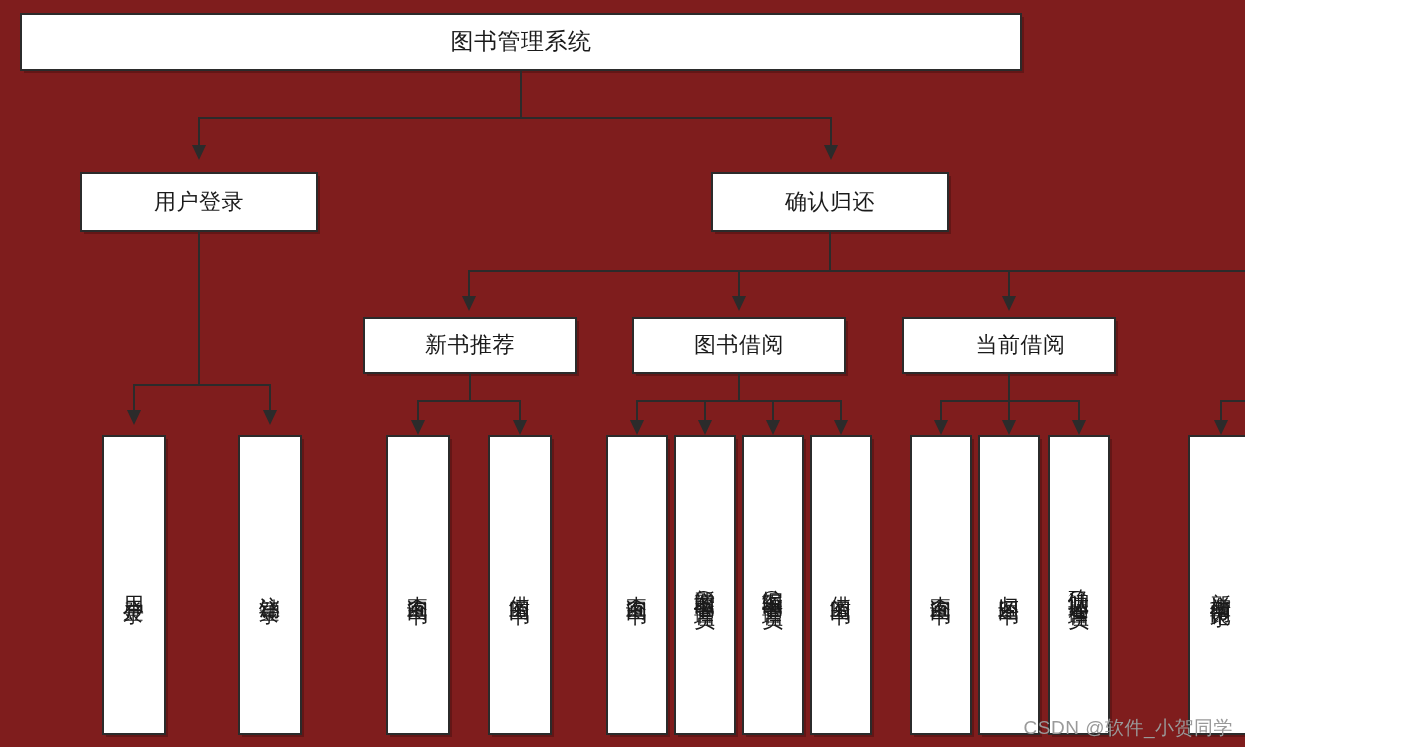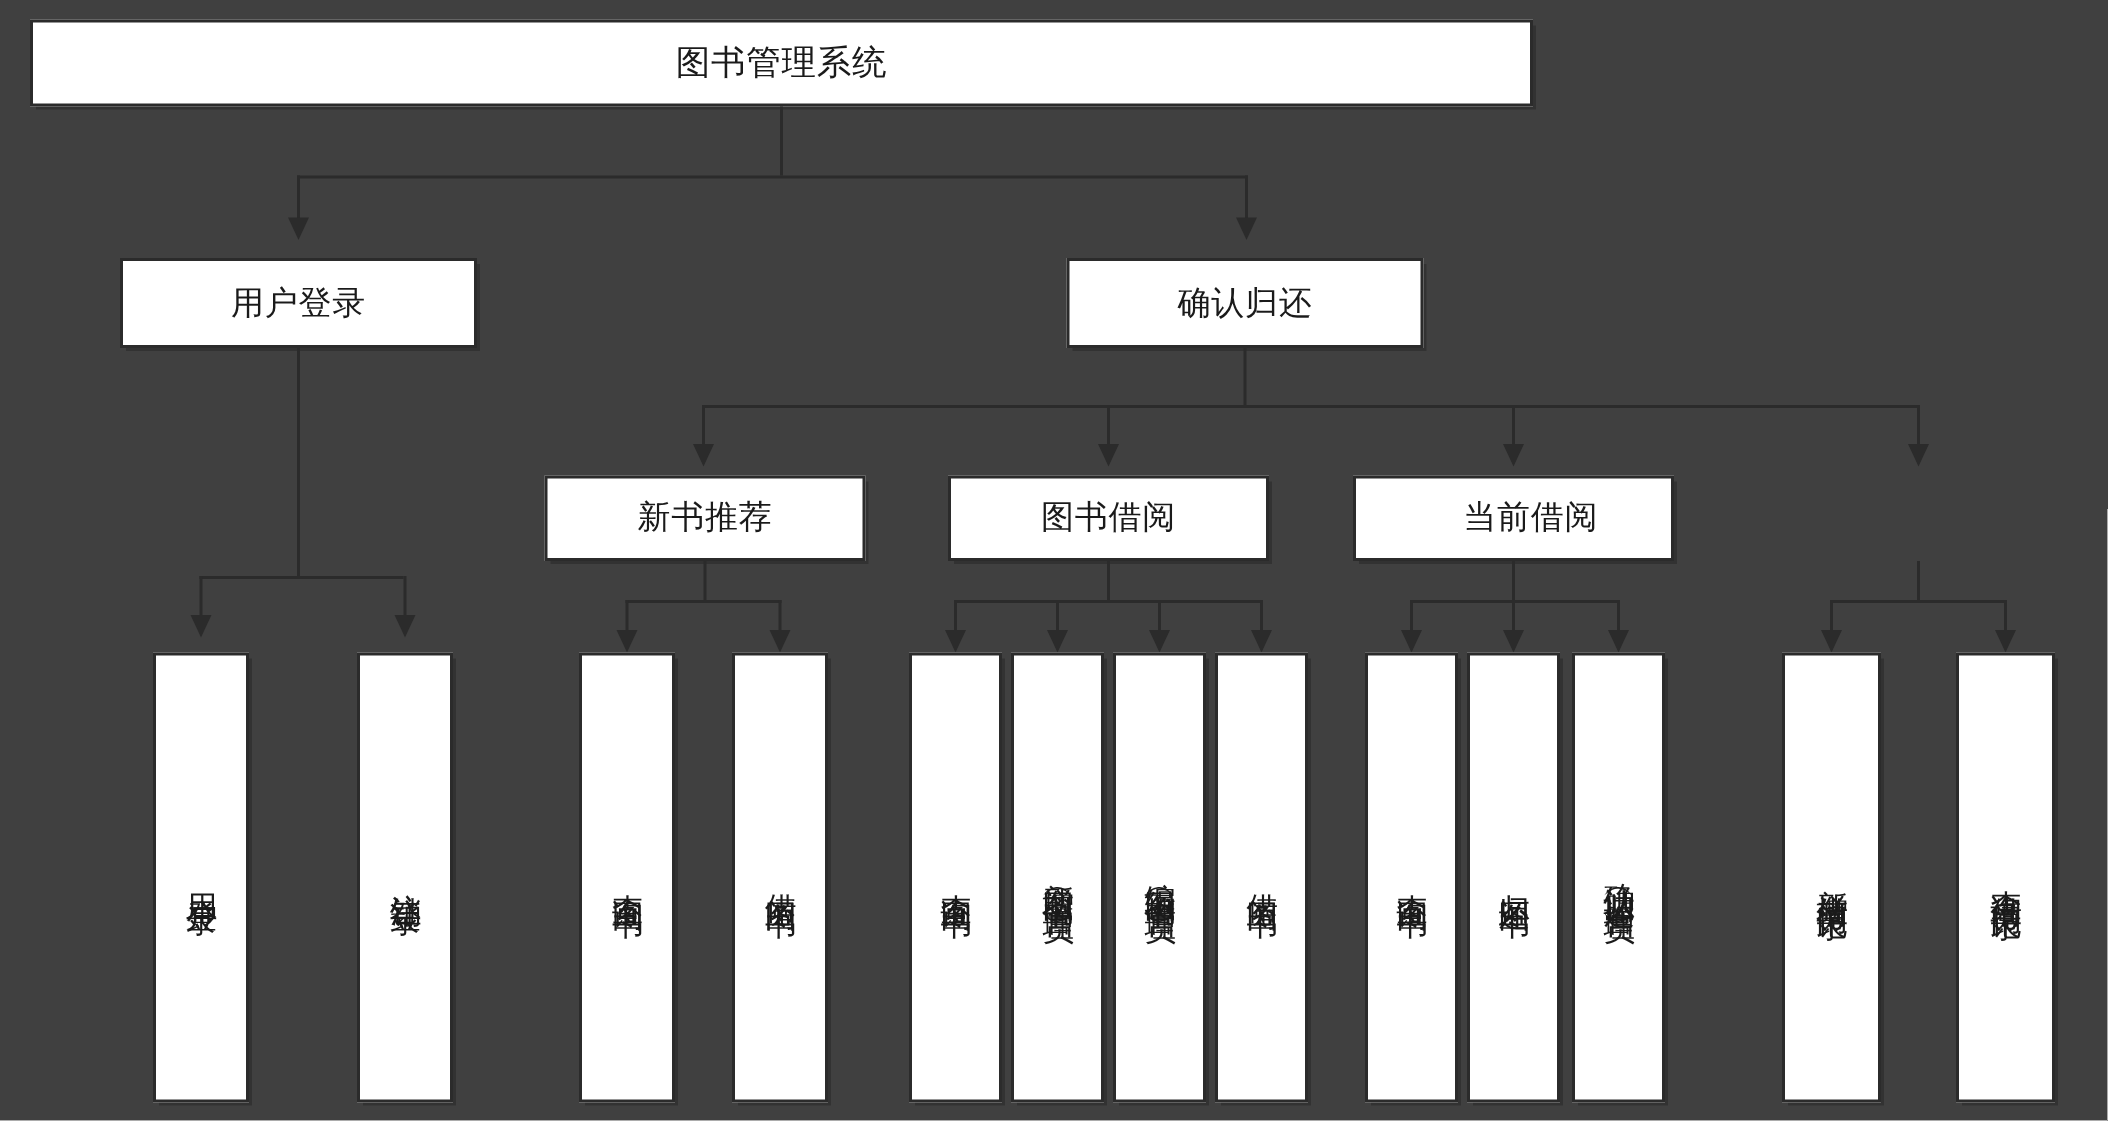--- a/index.html
+++ b/index.html
@@ -6,23 +6,23 @@
   html, body {
     margin: 0;
     padding: 0;
     background: #ffffff;
   }
   body {
     font-family: "Liberation Sans", "DejaVu Sans", sans-serif;
   }
   #canvas {
     position: relative;
-    width: 1405px;
+    width: 1245px;
     height: 747px;
-    background: #404040;
+    background: #7f1d1d;
     overflow: hidden;
   }
   
   .node {
     position: absolute;
     background: #ffffff;
     border: 2px solid #2b2b2b;
     box-shadow: 3px 3px 0 -1px rgba(0,0,0,0.22);
     display: flex;
     align-items: center;
@@ -200,14 +200,15 @@
     <span class="vtext">确认归还（管理员）</span>
   </div>
 
   <div class="node v" style="left:1188px; top:435px; width:66px; height:300px;">
     <span class="vtext">新增借阅记录</span>
   </div>
   <div class="node v" style="left:1304px; top:435px; width:66px; height:300px;">
     <span class="vtext">查询借阅记录</span>
   </div>
 
+  <div id="watermark">CSDN @软件_小贺同学</div>
 
 </div>
 
 </body></html>

